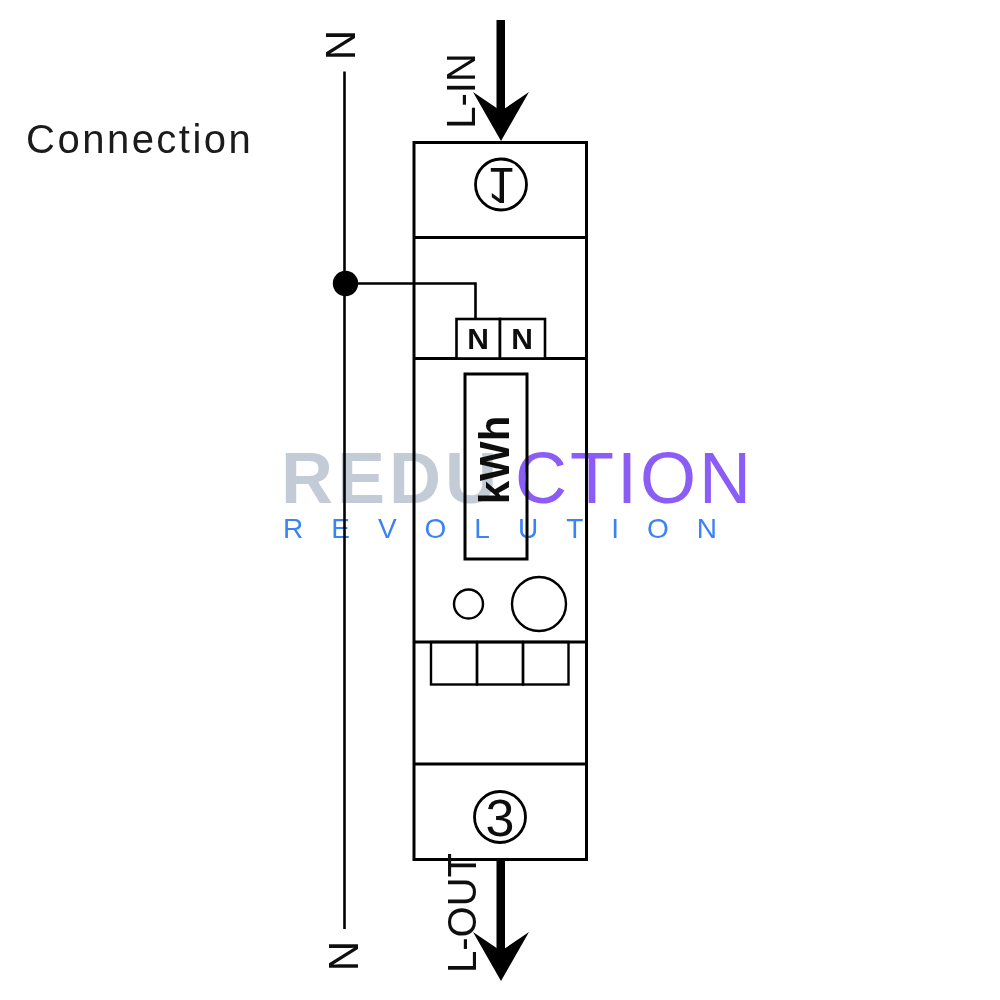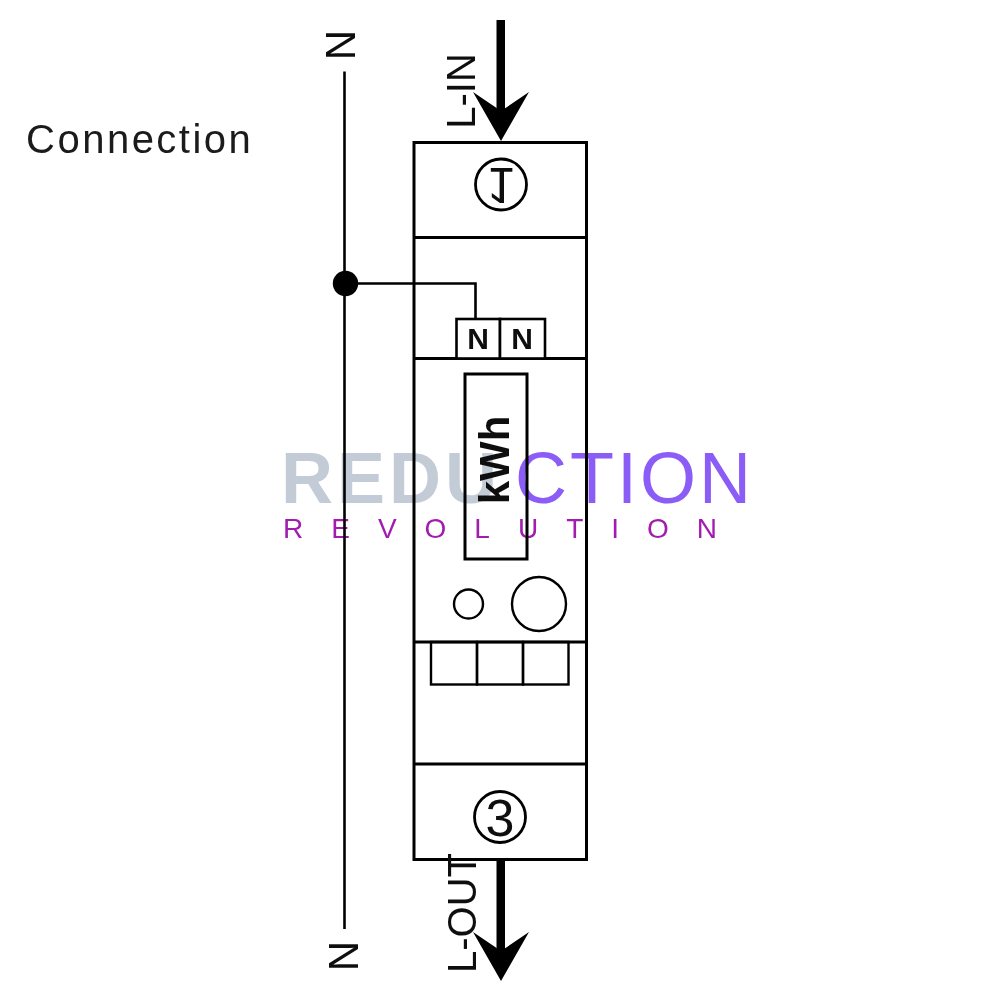--- a/index.html
+++ b/index.html
@@ -6,21 +6,21 @@
   .canvas{
     position:relative;width:1000px;height:1000px;background:#ffffff;overflow:hidden;
     font-family:"Liberation Sans", sans-serif;
   }
   
   .watermark{position:absolute;left:0;top:0;width:1000px;height:1000px;z-index:0;}
   .wm-line1{position:absolute;left:281px;top:442px;font-size:72px;line-height:1;white-space:nowrap;}
   .wm-strong{font-weight:bold;color:#c3ccd6;letter-spacing:4px;}
   .wm-light{font-weight:400;color:#8b5cf6;letter-spacing:3px;margin-left:14px;}
   .wm-line2{position:absolute;left:283px;top:515px;font-size:28px;line-height:1;
-            color:#a21caf;letter-spacing:28px;white-space:nowrap;}
+            color:#3b82f6;letter-spacing:28px;white-space:nowrap;}
   
   svg.geo{position:absolute;left:0;top:0;z-index:1;}
   
   .lbl{position:absolute;z-index:2;color:#0e0e0e;white-space:nowrap;line-height:1;}
   .rot{transform:translate(-50%,-50%) rotate(-90deg);}
   .ctr{transform:translate(-50%,-50%);}
   .flipv{transform:translate(-50%,-50%) scaleY(-1);}
   #title{left:26px;top:111px;font-size:40px;line-height:57px;letter-spacing:2.5px;color:#1b1b1b;}
   #n-top{left:341px;top:45px;font-size:42px;}
   #l-in{left:461px;top:91px;font-size:40px;}

